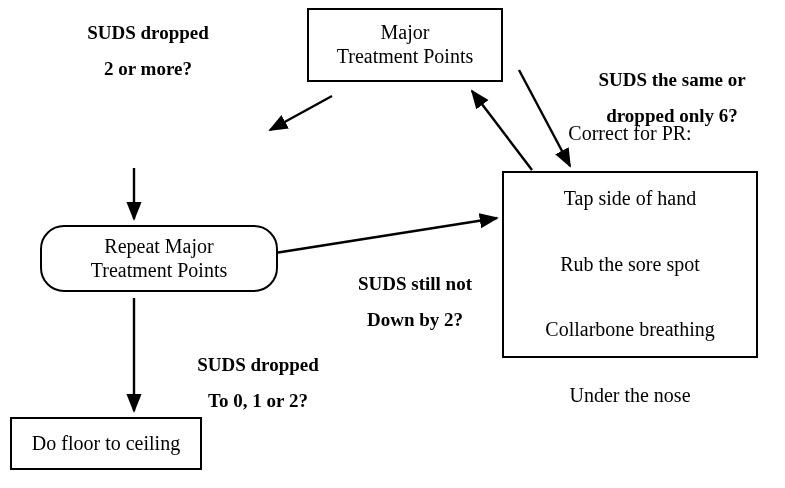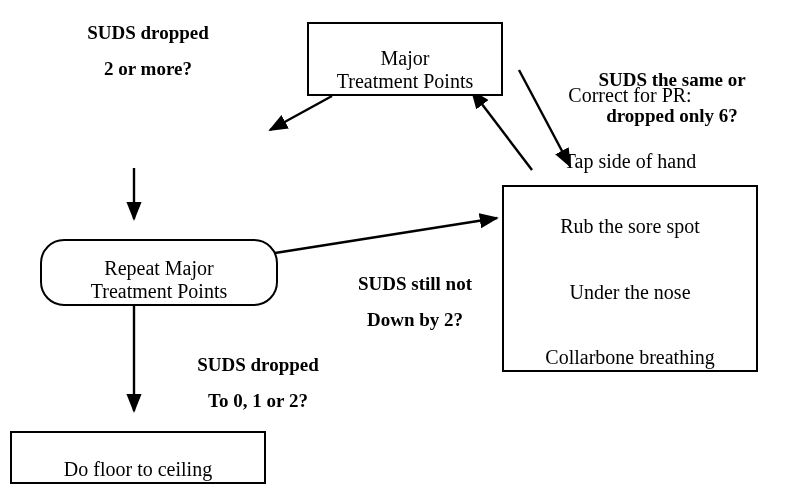--- a/index.html
+++ b/index.html
@@ -16,27 +16,26 @@
     font-family: "Liberation Serif", "DejaVu Serif", serif;
     color: #000000;
   }
   .node {
     position: absolute;
     border: 2px solid #000000;
     background: #ffffff;
     display: flex;
     flex-direction: column;
     align-items: center;
-    justify-content: flex-end;
+    justify-content: center;
     text-align: center;
     font-size: 20px;
     line-height: 1.18;
     box-sizing: border-box;
     z-index: 3;
-    margin-top: 14px;
   }
   .node .line { display: block; white-space: nowrap; }
   .label {
     position: absolute;
     font-weight: bold;
     font-size: 19px;
     line-height: 1.22;
     text-align: center;
     white-space: nowrap;
     z-index: 4;
@@ -50,21 +49,21 @@
     height: 488px;
     z-index: 1;
     pointer-events: none;
   }
 
   
   #node-gamut        { left: 27px;  top: 93px;  width: 238px; height: 71px; }
   #node-major        { left: 307px; top: 8px;   width: 196px; height: 74px; }
   #node-repeat       { left: 40px;  top: 225px; width: 238px; height: 67px; border-radius: 24px; }
   #node-correct      { left: 502px; top: 171px; width: 256px; height: 187px; gap: 42px; }
-  #node-floor        { left: 10px;  top: 417px; width: 256px; height: 53px; }
+  #node-floor        { left: 10px;  top: 417px; width: 192px; height: 53px; }
   #node-correct .line { font-size: 20px; }
 
   
   #label-dropped2    { left: 53px;  top: 8px;   width: 190px; }
   #label-sameor1     { left: 572px; top: 55px;  width: 200px; }
   #label-stillnot    { left: 325px; top: 259px; width: 180px; }
   #label-dropped012  { left: 168px; top: 340px; width: 180px; }
 </style>
 </head>
 <body>
@@ -99,22 +98,22 @@
 
   <div class="node" id="node-repeat">
     <span class="line">Repeat Major</span>
     <span class="line">Treatment Points</span>
   </div>
 
   <div class="node" id="node-correct">
     <span class="line">Correct for PR:</span>
     <span class="line">Tap side of hand</span>
     <span class="line">Rub the sore spot</span>
+    <span class="line">Collarbone breathing</span>
     <span class="line">Under the nose</span>
-    <span class="line">Collarbone breathing</span>
   </div>
 
   <div class="node" id="node-floor">
     <span class="line">Do floor to ceiling</span>
   </div>
 
   <div class="label" id="label-dropped2">
     <span class="line">SUDS dropped</span>
     <span class="line">2 or more?</span>
   </div>

